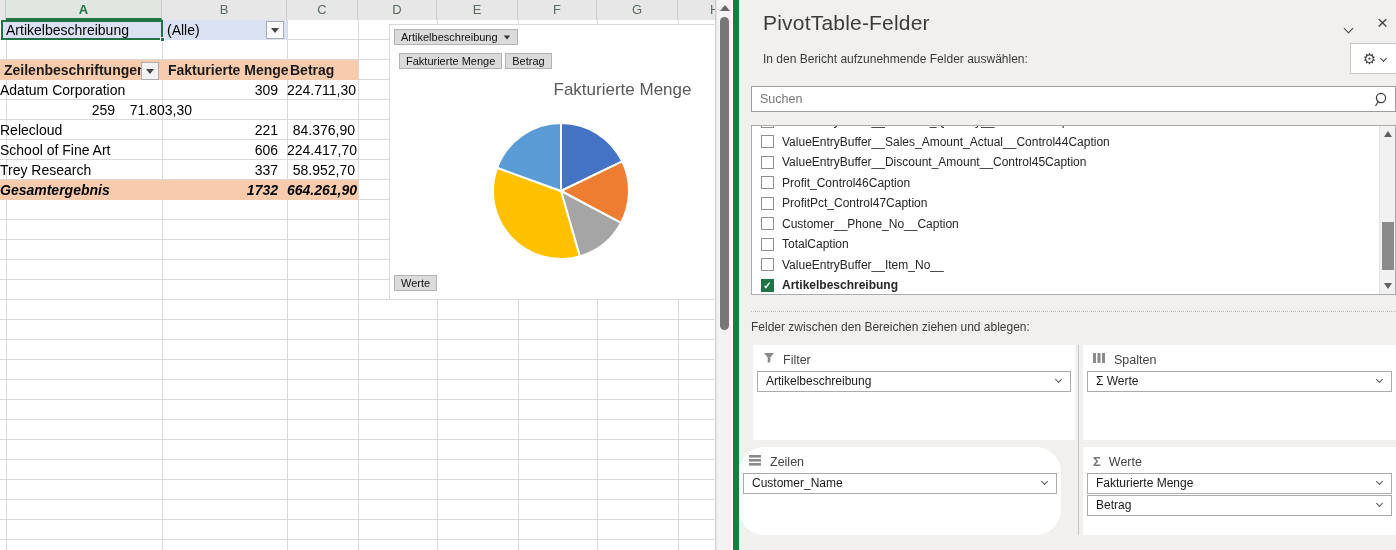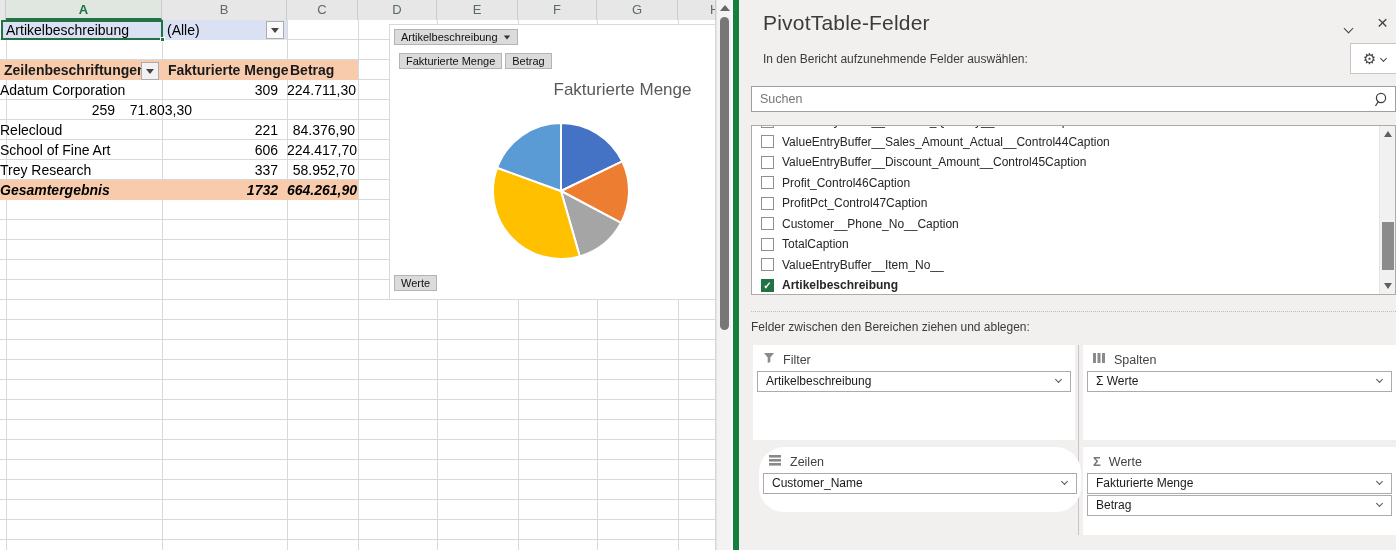--- a/index.html
+++ b/index.html
@@ -283,21 +283,21 @@
           <div class="q-label">
             <span><svg width="13" height="12" viewBox="0 0 13 12">
                 <rect x="0" y="1" width="3" height="10" fill="#8a8a8a"></rect>
                 <rect x="4.5" y="1" width="3" height="10" fill="#8a8a8a"></rect>
                 <rect x="9" y="1" width="3" height="10" fill="#8a8a8a"></rect>
               </svg></span>
             <span>Spalten</span>
           </div>
           <div class="pill"><span>Σ Werte</span><span class="chev"></span></div>
         </div>
-        <div class="quadrant" style="left: 20px; top: 447px; width: 322px; height: 65px; border-radius: 25px;">
+        <div class="quadrant" style="left: 0; top: 447px; width: 322px; height: 88px; border-radius: 25px;">
           <div class="q-label">
             <span><svg width="13" height="12" viewBox="0 0 13 12">
                 <rect x="0" y="1" width="12" height="2.6" fill="#8a8a8a"></rect>
                 <rect x="0" y="5" width="12" height="2.6" fill="#8a8a8a"></rect>
                 <rect x="0" y="9" width="12" height="2.6" fill="#8a8a8a"></rect>
               </svg></span>
             <span>Zeilen</span>
           </div>
           <div class="pill"><span>Customer_Name</span><span class="chev"></span></div>
         </div>

